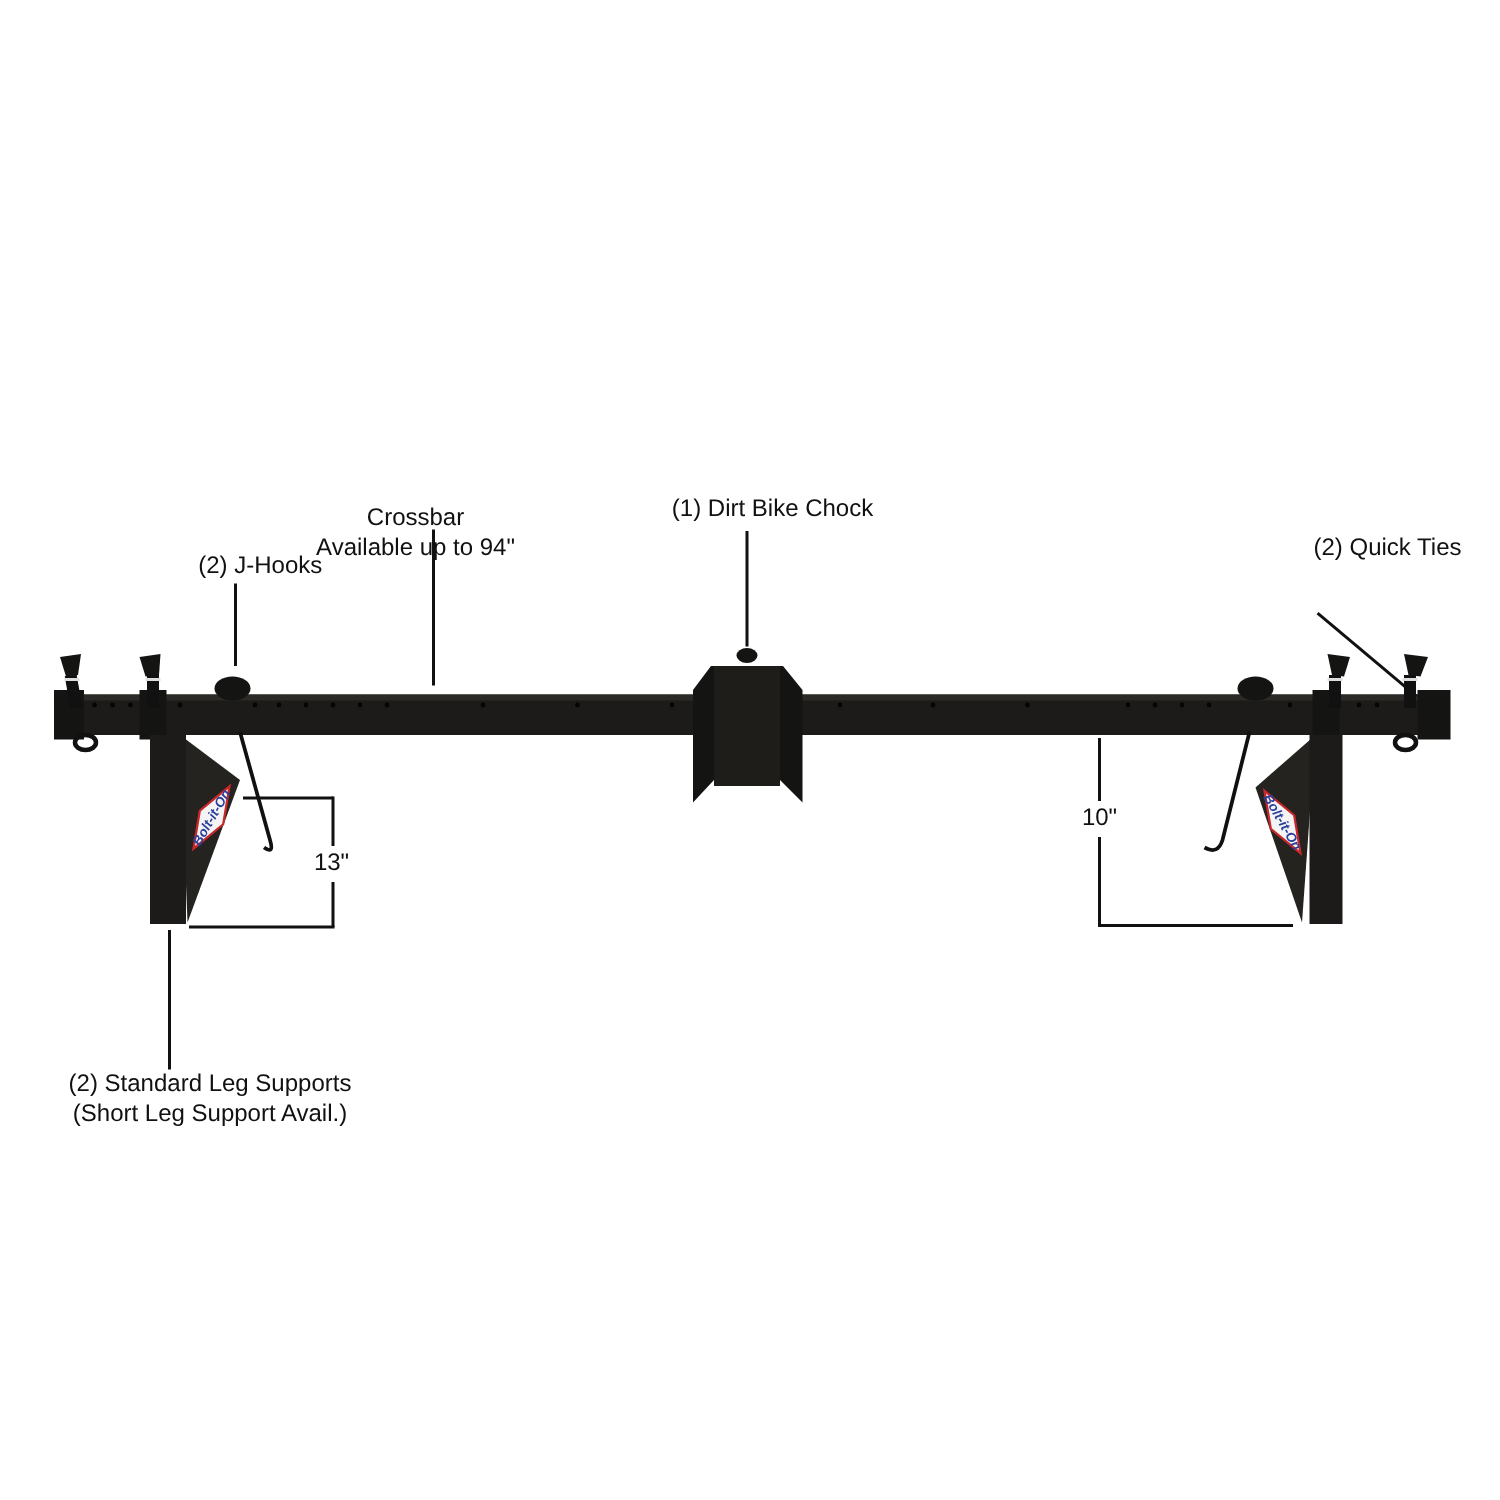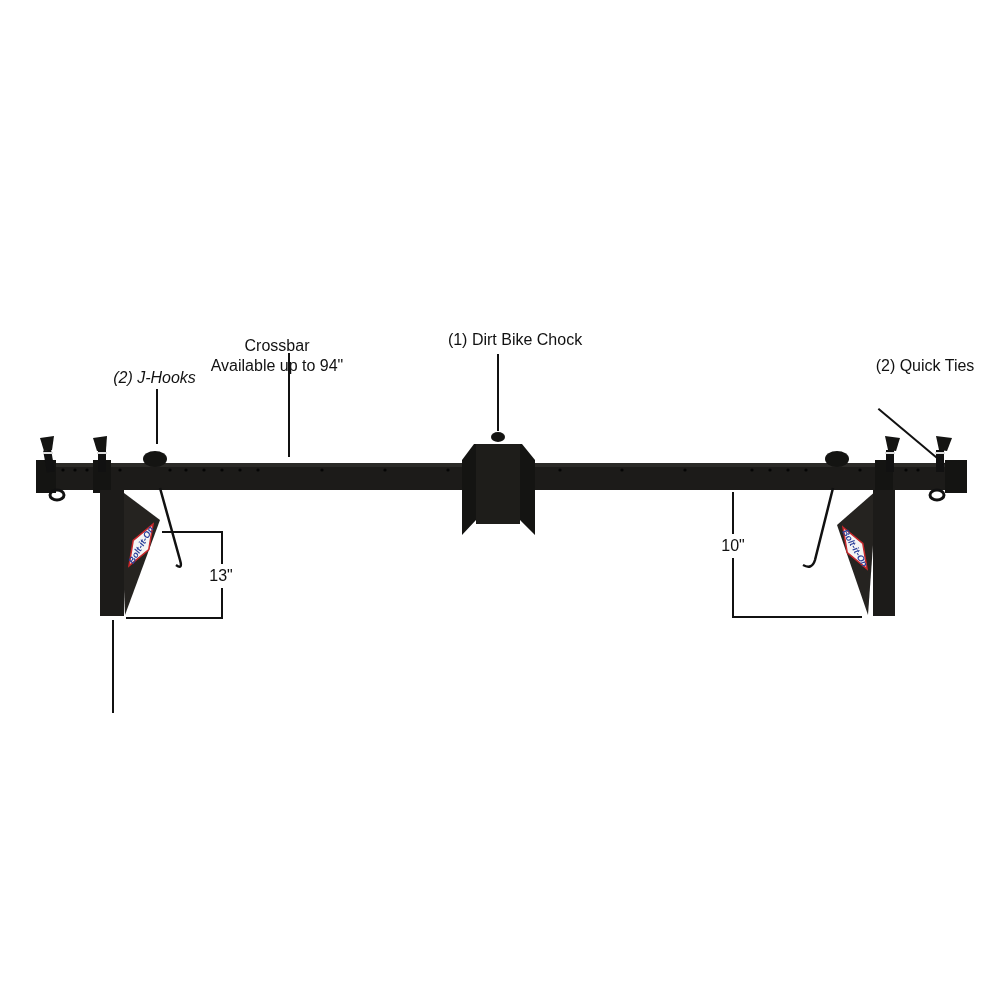--- a/index.html
+++ b/index.html
@@ -113,18 +113,20 @@
 
 <div class="line" style="left:732px;top:492px;width:2px;height:42px;"></div>
 <div class="line" style="left:732px;top:558px;width:2px;height:60px;"></div>
 <div class="line" style="left:732px;top:616px;width:130px;height:2px;"></div>
 
 <div class="label" style="left:177px;top:310px;width:200px;margin-top:26px;">
   <div>Crossbar</div>
   <div>Available up to 94"</div>
 </div>
 <div class="label" style="left:420px;top:330px;width:190px;">(1) Dirt Bike Chock</div>
-<div class="label" style="left:97px;top:368px;width:115px;font-style:italic;">(2) J-Hooks</div>
+<div class="label" style="left:116px;top:368px;width:115px;">(2) J-Hooks</div>
 <div class="label" style="left:860px;top:356px;width:130px;">(2) Quick Ties</div>
 <div class="label" style="left:20px;top:713px;width:240px;">
+  <div>(2) Standard Leg Supports</div>
+  <div>(Short Leg Support Avail.)</div>
 </div>
 <div class="label" style="left:203px;top:566px;width:36px;">13"</div>
 <div class="label" style="left:713px;top:536px;width:40px;">10"</div>
 
 </body></html>

